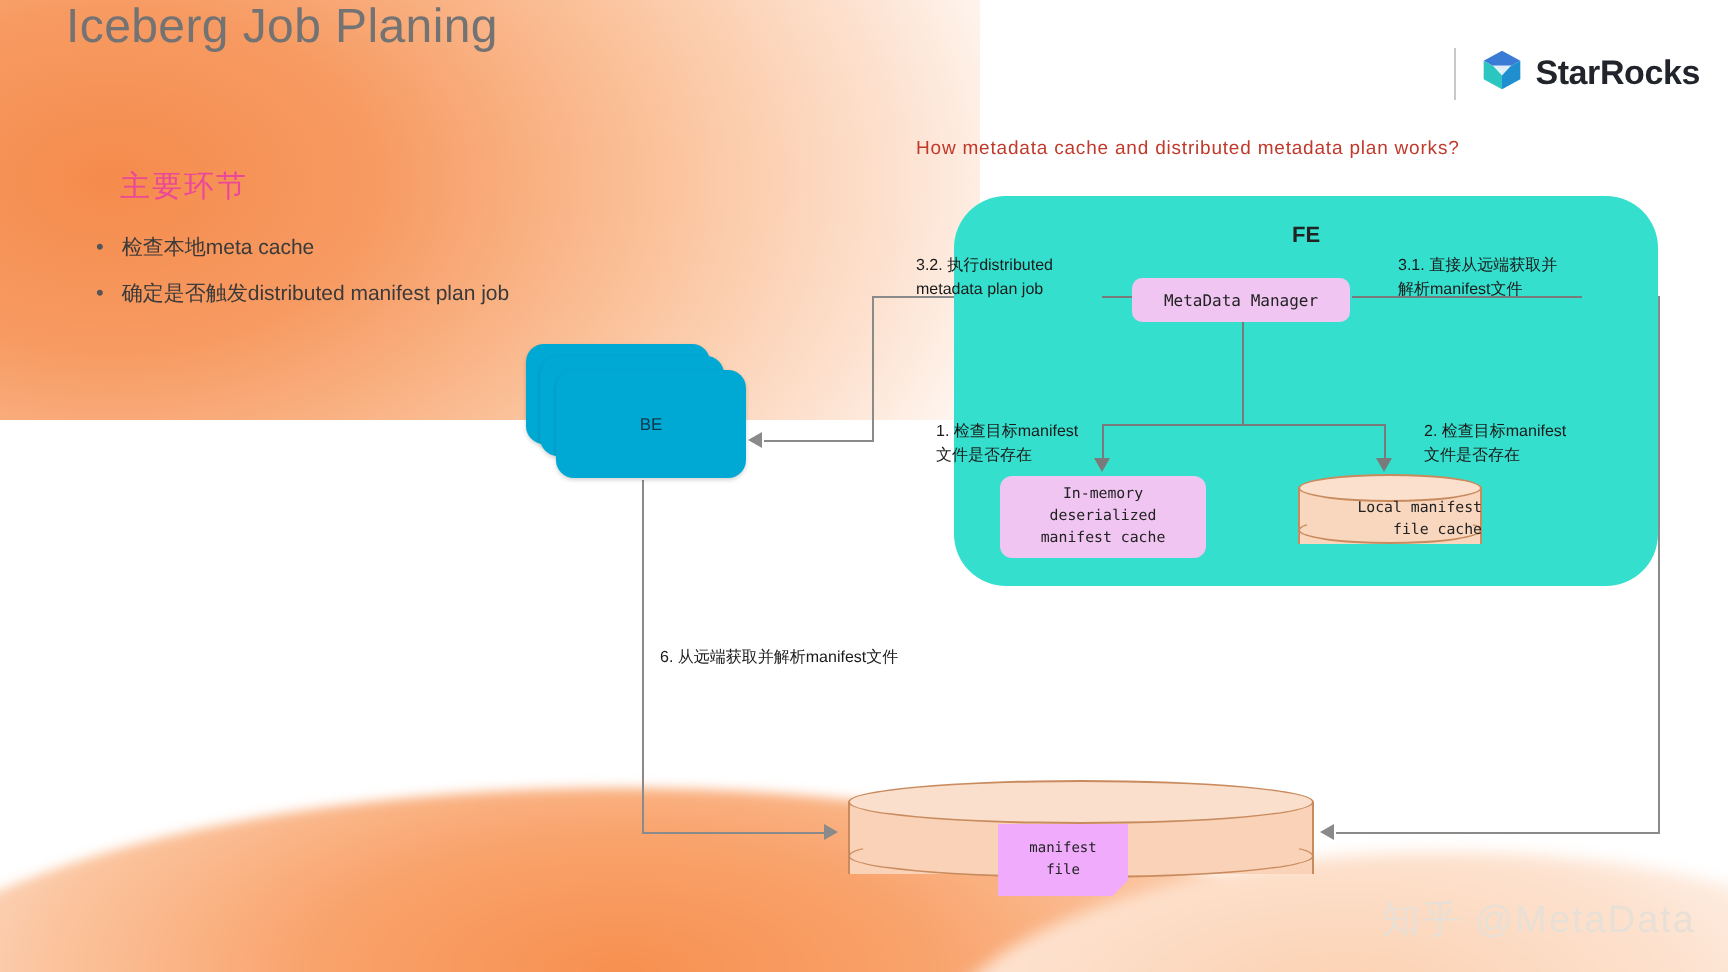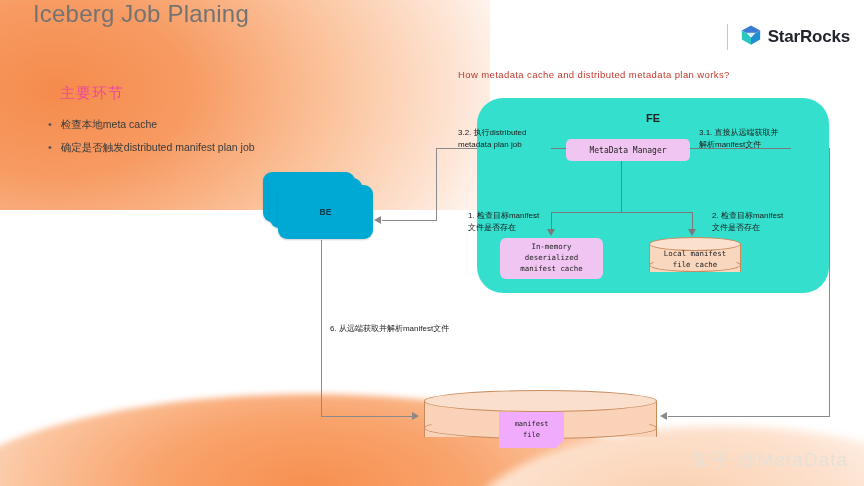--- a/index.html
+++ b/index.html
@@ -189,21 +189,21 @@
     text-align: center;
     font-size: 11px;
     font-weight: bold;
     color: #222;
   }
 
   .mdm {
     position: absolute;
     left: 566px;
     top: 139px;
-    width: 124px;
+    width: 109px;
     height: 22px;
     background: #f0c5f2;
     border-radius: 5px;
     display: flex;
     align-items: center;
     justify-content: center;
     font-family: "DejaVu Sans Mono", monospace;
     font-size: 8px;
     color: #222;
     z-index: 4;
@@ -262,21 +262,21 @@
     width: 100%; height: 14px;
     background: #fae0cd;
     border: 1px solid #c98b5e;
     border-radius: 50%;
     box-sizing: border-box;
   }
   .cyl-small .txt {
     position: absolute;
     left: 0; top: 11px;
     width: 100%;
-    text-align: center;
+    text-align: right;
     font-family: "DejaVu Sans Mono", monospace;
     font-size: 7.4px;
     color: #222;
     line-height: 1.5;
   }
 
   
   .lbl {
     position: absolute;
     font-size: 8px;
@@ -317,21 +317,21 @@
   .be-card.c1 { left: 0px;  top: 0px; }
   .be-card.c2 { left: 7px;  top: 6px; }
   .be-card.c3 {
     left: 15px; top: 13px;
     width: 95px; height: 54px;
     display: flex;
     align-items: center;
     justify-content: center;
     font-size: 8.5px;
     color: #0d3a4a;
-    font-weight: bold;
+    font-weight: normal;
   }
 
   
   .cyl-big {
     position: absolute;
     left: 424px;
     top: 390px;
     width: 233px;
     height: 56px;
   }

